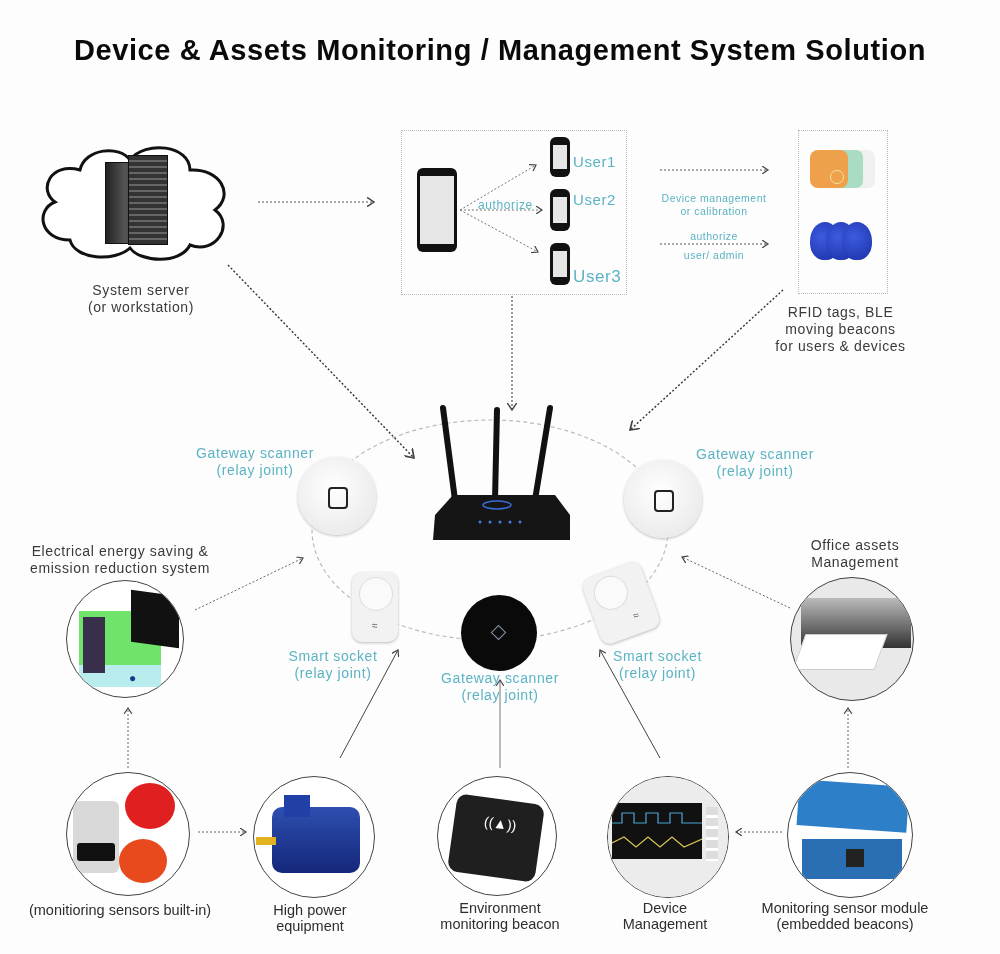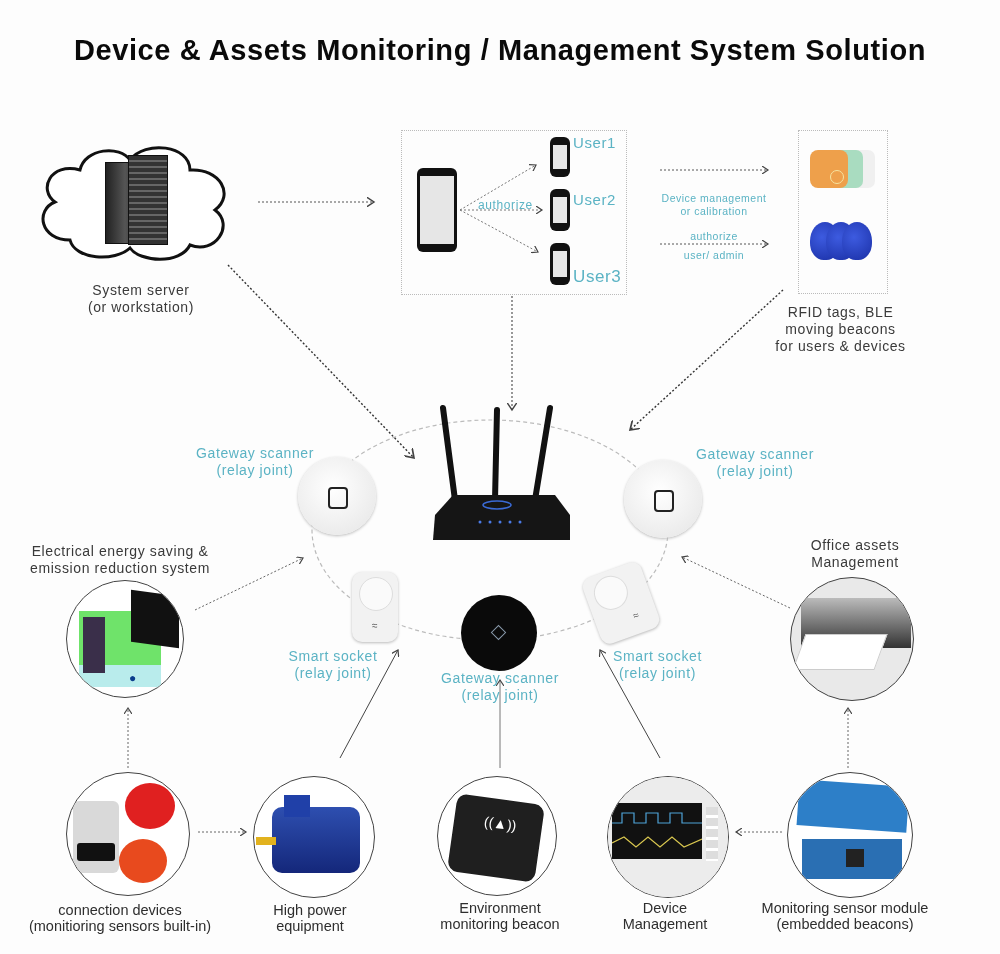--- a/index.html
+++ b/index.html
@@ -80,21 +80,21 @@
   </div>
 <div class="phone" style="left:550px;top:137px;width:20px;height:40px">
     <div class="scr"></div>
   </div>
 <div class="phone" style="left:550px;top:189px;width:20px;height:42px">
     <div class="scr"></div>
   </div>
 <div class="phone" style="left:550px;top:243px;width:20px;height:42px">
     <div class="scr"></div>
   </div>
-<div class="lbl teal" style="left:573px;top:134px;font-size:15px">User1</div>
+<div class="lbl teal" style="left:573px;top:153px;font-size:15px">User1</div>
 <div class="lbl teal" style="left:573px;top:191px;font-size:15px">User2</div>
 <div class="lbl teal" style="left:573px;top:268px;font-size:17px">User3</div>
 <div class="lbl teal" style="left:478px;top:197px;font-size:12px">authorize</div>
 
 <div class="lbl teal small" style="left:650px;top:192px;width:128px">
   <div>Device management</div>
     <div>or calibration</div>
 </div>
 <div class="lbl teal small" style="left:650px;top:230px;width:128px">authorize</div>
 <div class="lbl teal small" style="left:650px;top:249px;width:128px">user/ admin</div>
@@ -216,21 +216,20 @@
   <div style="position:absolute;left:98px;top:30px;width:12px;height:54px;background:repeating-linear-gradient(180deg,#ddd 0 8px,#fff 8px 11px)"></div>
 </div>
 <div class="circ" style="left:787px;top:772px;width:124px;height:124px">
   <div style="position:absolute;left:10px;top:10px;width:110px;height:46px;background:#2d7fc8;transform:rotate(4deg)"></div>
   <div style="position:absolute;left:14px;top:66px;width:100px;height:40px;background:#2a6fb3">
     <div style="position:absolute;left:44px;top:10px;width:18px;height:18px;background:#222"></div>
   </div>
 </div>
 
 <div class="lbl bottom" style="left:0;top:902px;width:240px">
-  <div>connection devices</div>
     <div>(monitioring sensors built-in)</div>
 </div>
 <div class="lbl bottom" style="left:250px;top:902px;width:120px">
   <div>High power</div>
     <div>equipment</div>
 </div>
 <div class="lbl bottom" style="left:420px;top:900px;width:160px">
   <div>Environment</div>
     <div>monitoring beacon</div>
 </div>

